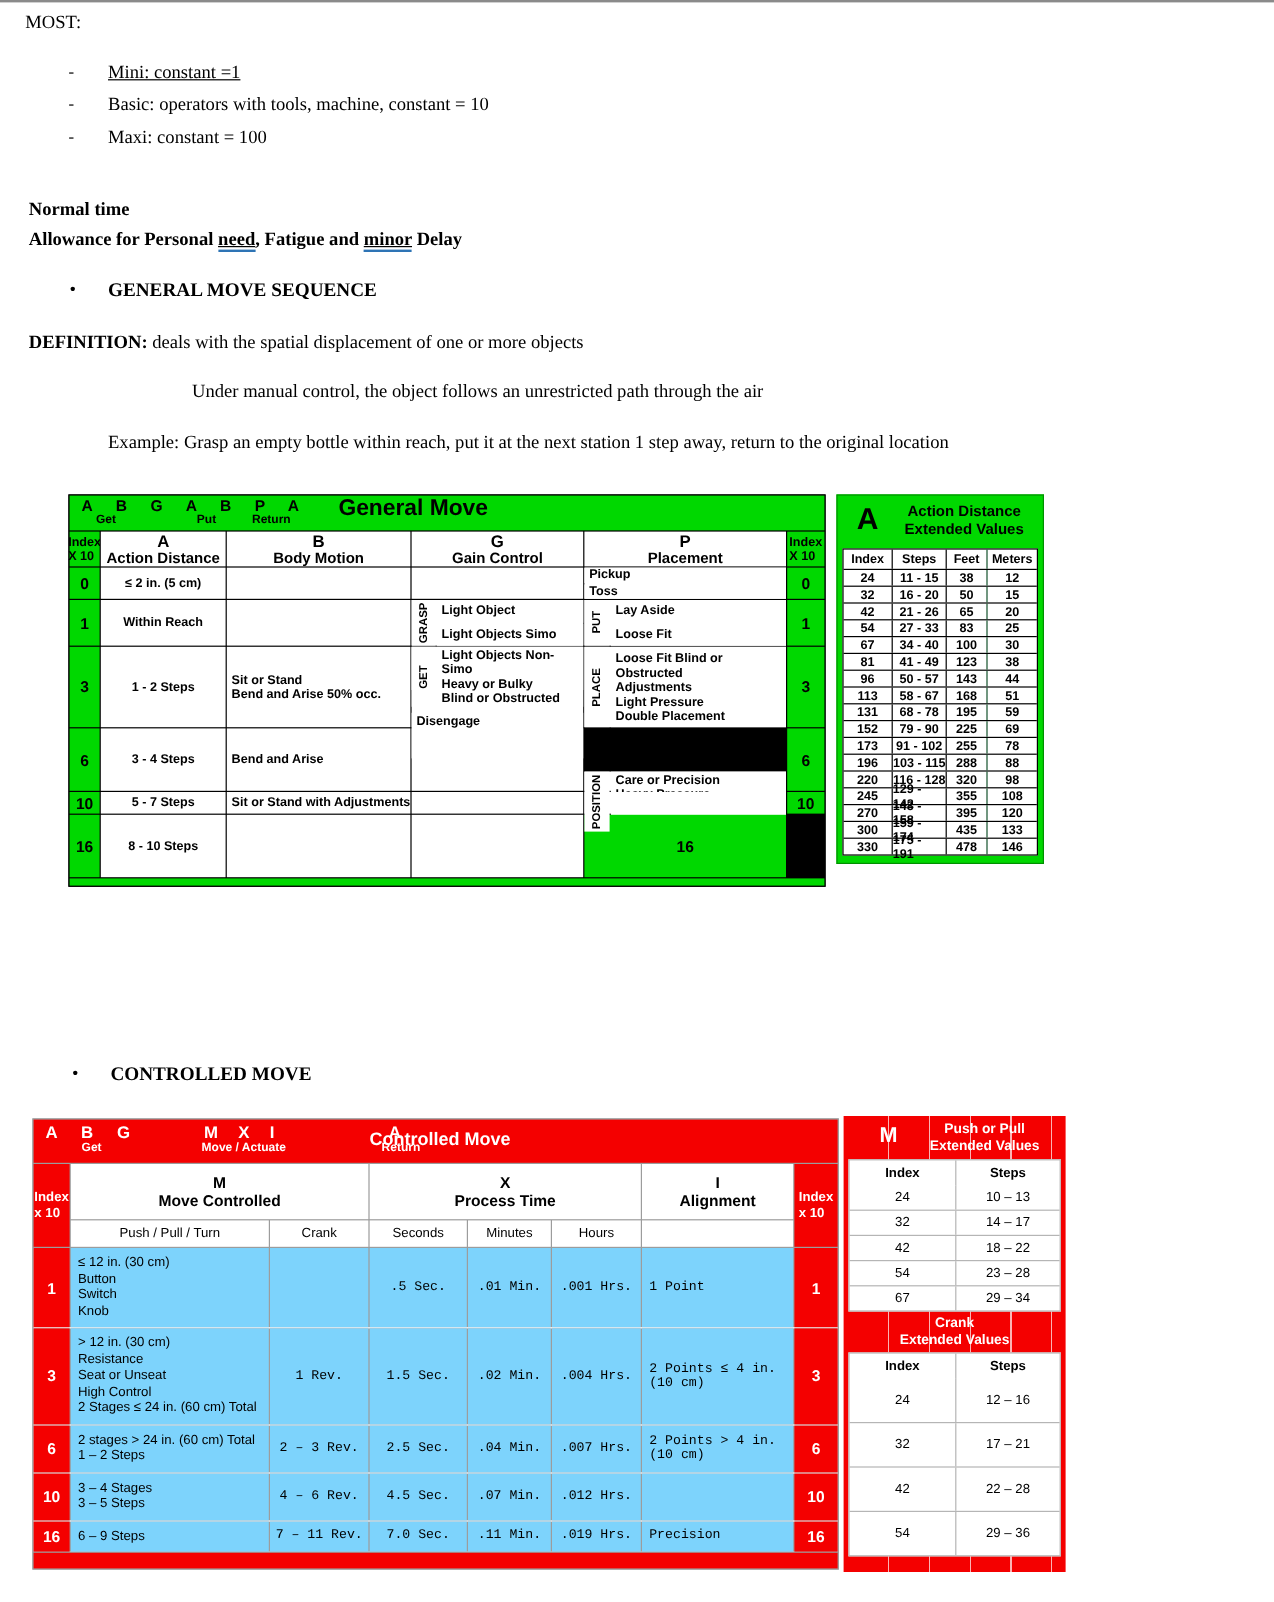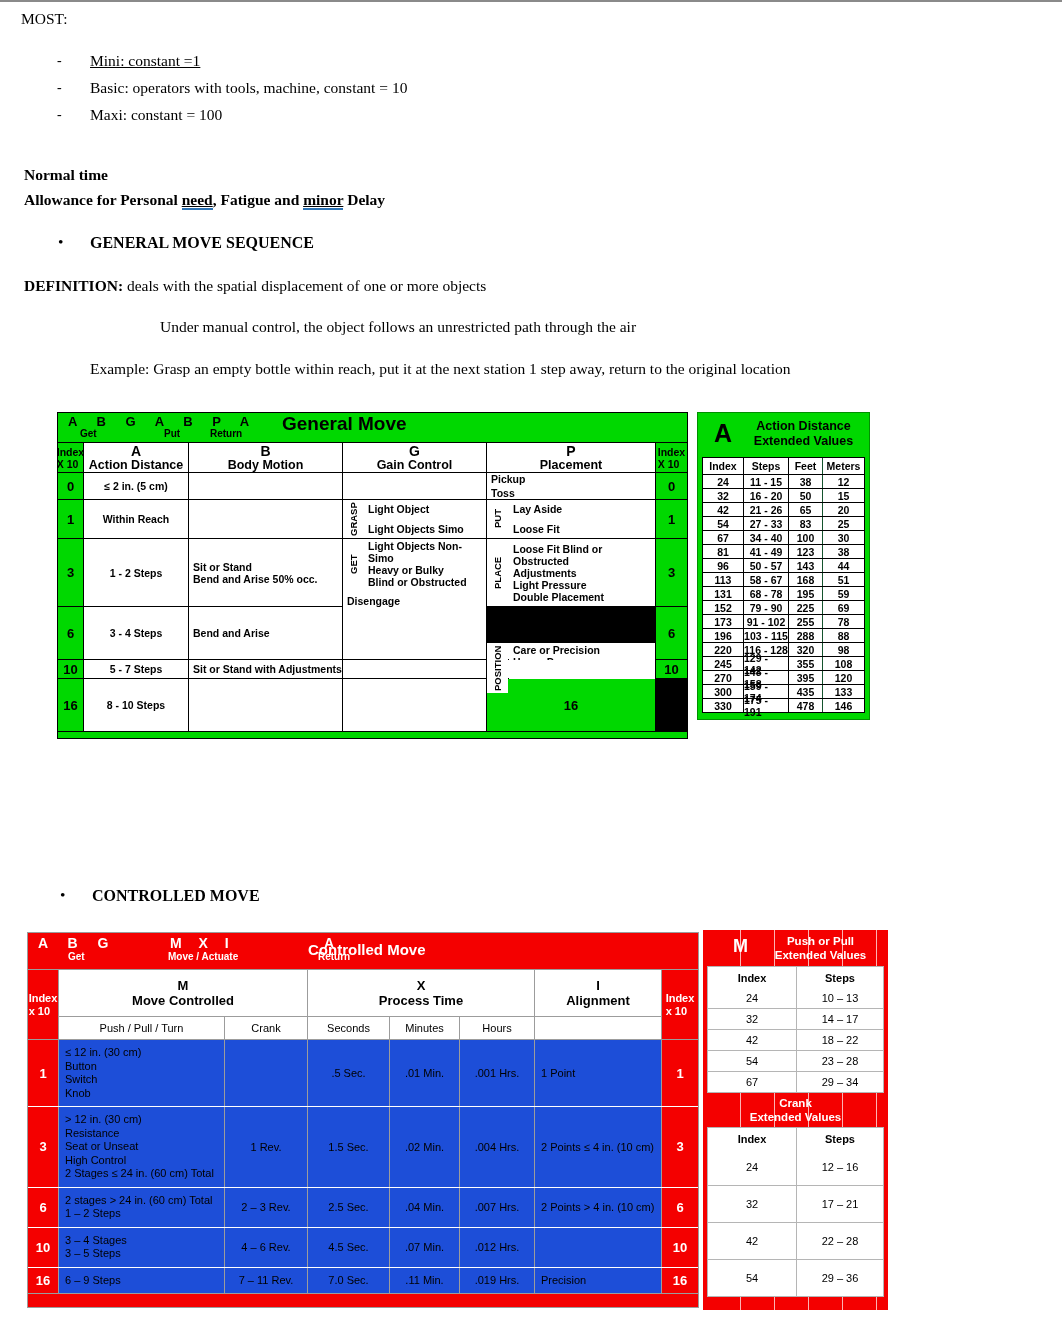--- a/index.html
+++ b/index.html
@@ -97,24 +97,24 @@
   .cm-letters { position:absolute; top:2px; font-size:14px; }
   .cm-lab { position:absolute; top:18px; font-size:10px; }
   .cm-title { position:absolute; left:280px; top:8px; font-size:15px; }
   .cm-idxhdr { grid-row:2/4; display:flex; flex-direction:column; align-items:center; justify-content:center; font-size:11px; line-height:13px; font-weight:bold; }
   .cm-hdr { display:flex; flex-direction:column; align-items:center; justify-content:center; font-weight:bold; line-height:15px; }
   .cm-hdr .code { font-size:13px; } .cm-hdr .nm { font-size:13px; }
   .cm-sub { display:flex; align-items:center; justify-content:center; font-size:11px; }
   .cm-rows { grid-column:1/9; background:#9c9c9c; }
   .cm-row { display:grid; grid-template-columns:30px 165px 82px 81px 69px 74px 126px 36px; gap:1px; background:#9c9c9c; margin-top:1px; }
   .cm-row:first-child { margin-top:0; }
-  .cm-row > div { background:#1d4ed8; }
+  .cm-row > div { background:#7dd3fc; }
   .cm-idx { display:flex; align-items:center; justify-content:center; font-weight:bold; font-size:13px; }
   .cm-m { font-size:11px; line-height:13.5px; padding:6px 3px 6px 6px; white-space:pre-line; display:flex; flex-direction:column; justify-content:center; }
-  .cm-v { display:flex; align-items:center; justify-content:center; font-size:11px; text-align:center; }
+  .cm-v { display:flex; align-items:center; justify-content:center; font-size:11px; text-align:center;font-family:Liberation Mono, monospace; }
   .cm-v.al { justify-content:flex-start; padding-left:6px; text-align:left; }
   .cm-strip { grid-column:1/9; }
 
   
   .mx {
     left:703px; top:928px; width:185px;
     background:#f40000; padding:0 4px;
     font-family:"Liberation Sans", sans-serif; color:#000;
   }
   .mx-band { position:relative; height:36px; color:#fff; font-weight:bold; }

